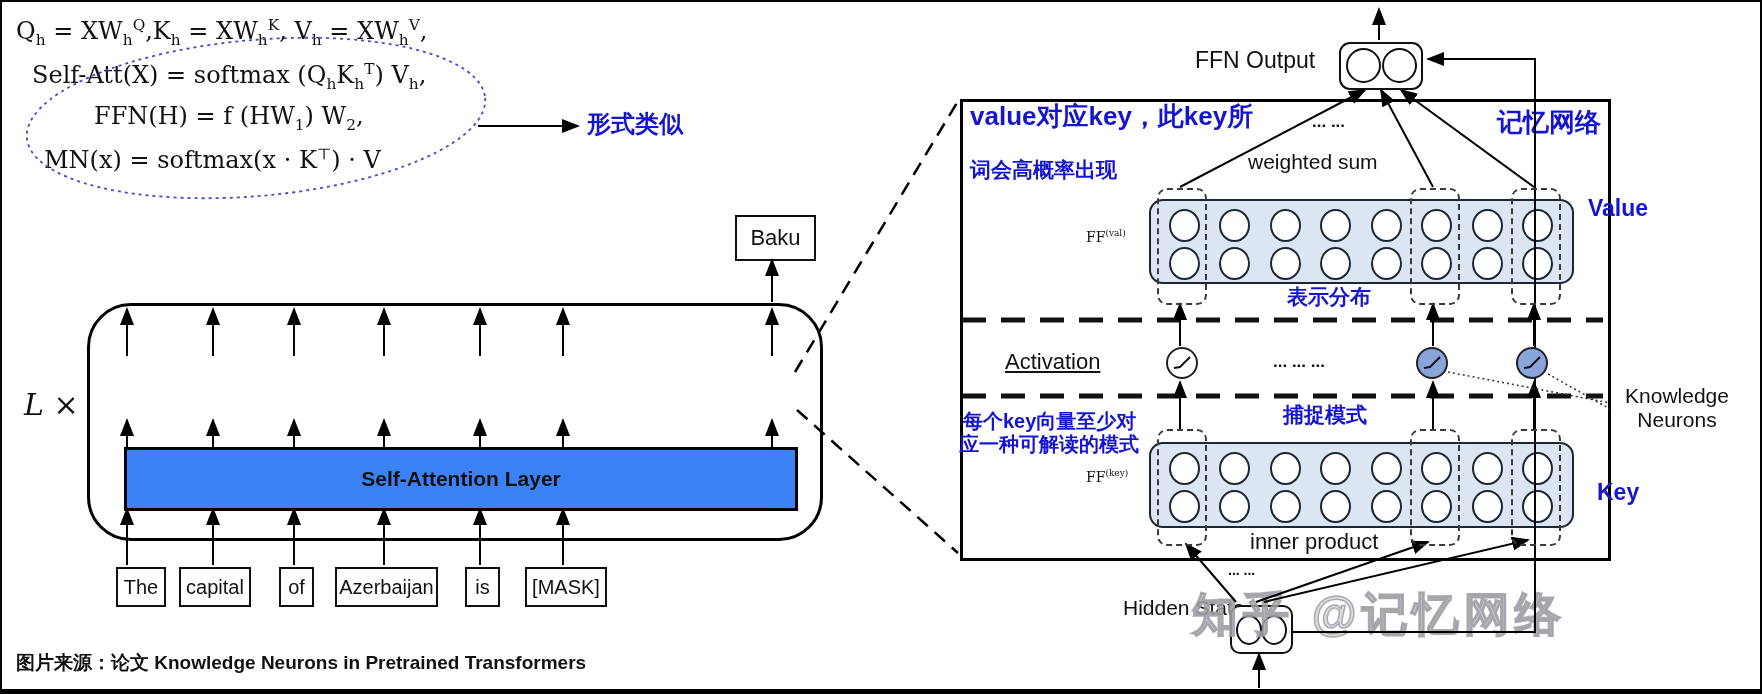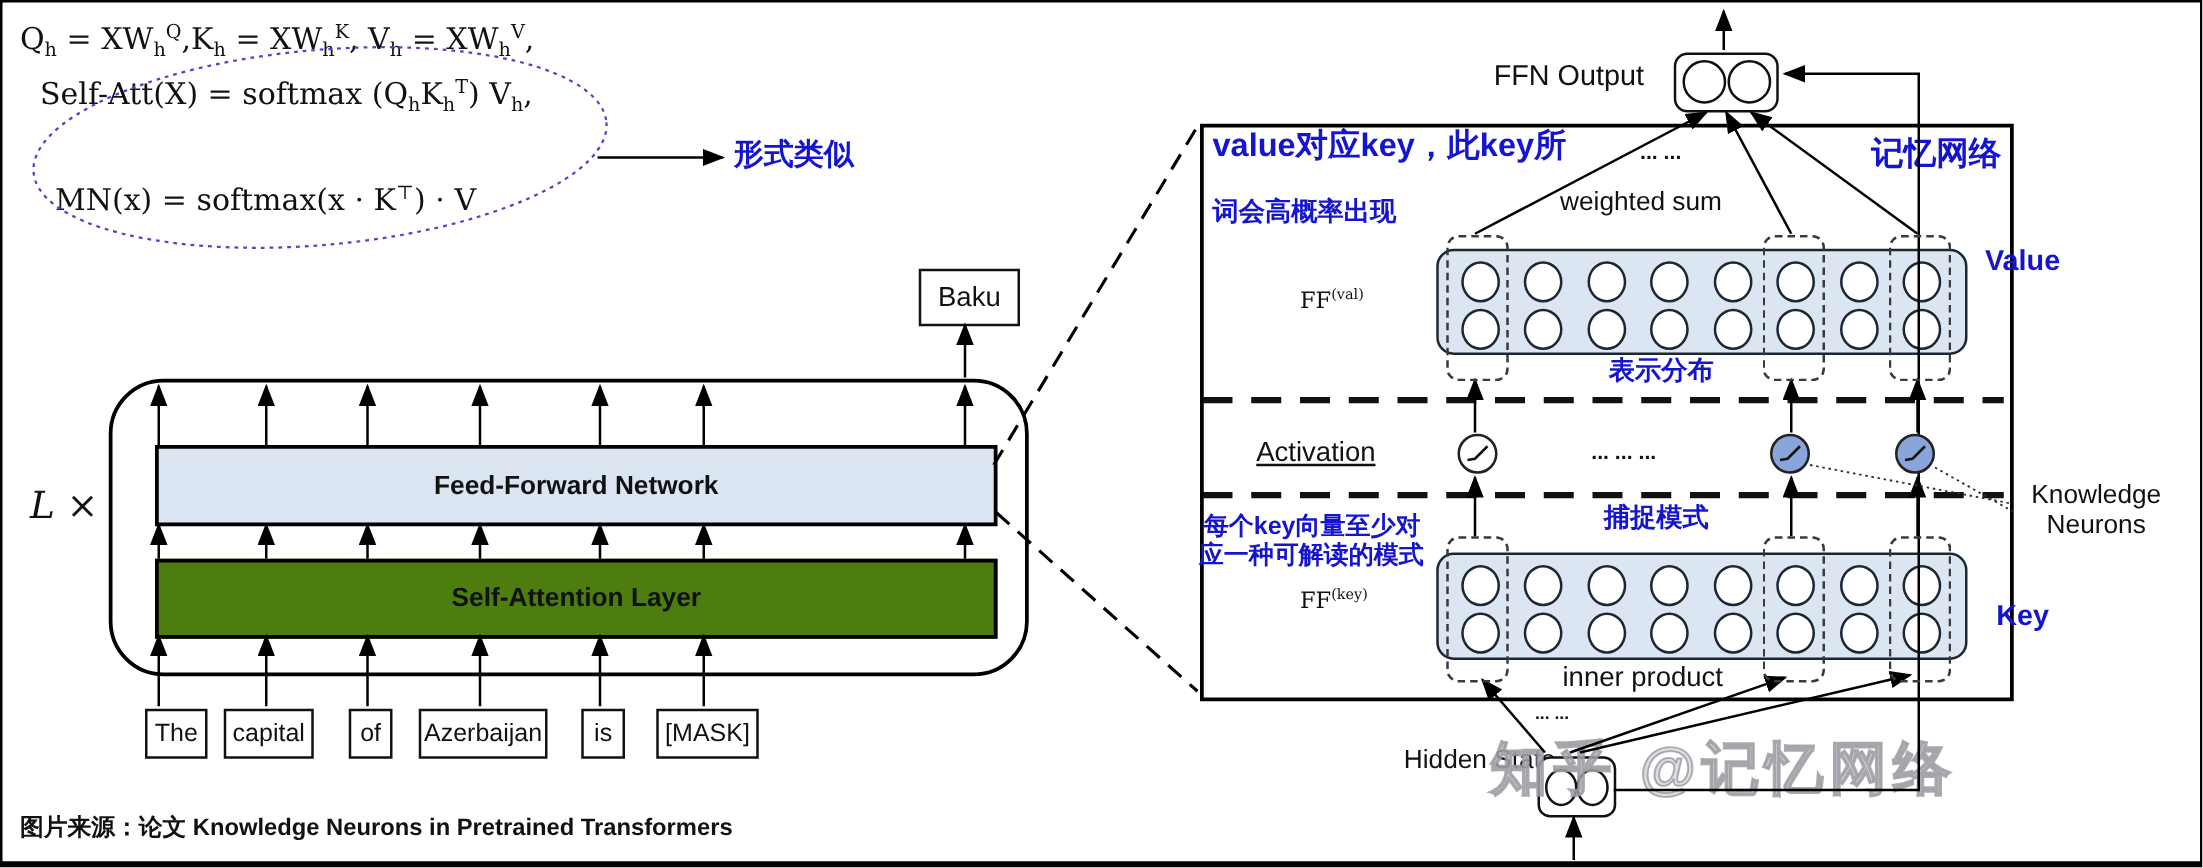--- a/index.html
+++ b/index.html
@@ -16,41 +16,39 @@
   .layer-box{position:absolute;left:122px;width:668px;height:59px;border:3px solid #000;
              display:flex;align-items:center;justify-content:center;font-weight:bold;font-size:21px;}
   .tok{position:absolute;border:2px solid #111;background:#fff;display:flex;align-items:center;
        justify-content:center;font-size:20px;}
   .mem-box{position:absolute;left:958px;top:97px;width:645px;height:456px;border:3px solid #000;background:transparent;}
   .neuron-box{position:absolute;left:1147px;width:421px;background:#dce6f2;border:2px solid #1c2733;border-radius:14px;}
   .neuron{position:absolute;width:27px;height:29px;background:#fff;border:2px solid #1c2733;border-radius:50%;}
   .dash-col{position:absolute;width:46px;height:113px;border:2px dashed #3a3a3a;border-radius:10px;}
   .pill{position:absolute;border:2px solid #111;border-radius:11px;background:#fff;}
   .pill .c{position:absolute;border:2px solid #111;border-radius:50%;background:#fff;}
-  .ffmath{position:absolute;font-family:"DejaVu Serif","Liberation Serif",serif;font-size:18px;white-space:nowrap;}
+  .ffmath{position:absolute;font-family:"DejaVu Serif","Liberation Serif",serif;font-size:14px;white-space:nowrap;margin-left:46px;}
   #watermark{position:absolute;left:1190px;top:582px;font-size:46px;font-weight:bold;letter-spacing:5px;
              color:rgba(190,193,198,0.55);-webkit-text-stroke:1.5px rgba(150,153,158,0.8);white-space:nowrap;}
   svg.overlay{position:absolute;left:0;top:0;pointer-events:none;}
 </style>
 </head>
 <body>
 
 <div id="stage">
 
   <div class="formula" style="left:14px;top:14px;">Q<sub>h</sub> = XW<sub>h</sub><sup>Q</sup>,K<sub>h</sub> = XW<sub>h</sub><sup>K</sup>, V<sub>h</sub> = XW<sub>h</sub><sup>V</sup>,</div>
   <div class="formula" style="left:30px;top:58px;">Self-Att(X) = softmax (Q<sub>h</sub>K<sub>h</sub><sup>T</sup>) V<sub>h</sub>,</div>
+  <div class="formula" style="left:92px;top:100px;">FFN(H) = f (HW<sub>1</sub>) W<sub>2</sub>,</div>
   <div class="formula" style="left:42px;top:143px;">MN(x) = softmax(x · K<sup>⊤</sup>) · V</div>
   <div class="lbl blue" style="left:585px;top:108px;font-size:24px;">形式类似</div>
 
   <div class="lbl serif" style="left:22px;top:386px;font-size:30px;font-style:italic;">L ×</div>
   <div class="round-container"></div>
-  <div class="layer-box" style="top:354px;background:#dbe5f1;">
-    <span>Feed-Forward Network</span>
-  </div>
-  <div class="layer-box" style="top:445px;height:58px;background:#4d7c0f;">
+  <div class="layer-box" style="top:445px;height:58px;background:#3b82f6;">
     <span>Self-Attention Layer</span>
   </div>
   <div class="tok" style="left:733px;top:213px;width:77px;height:42px;font-size:22px;">
     <span>Baku</span>
   </div>
   <div id="tokens">
       <div class="tok" style="left: 102px; top: 565px; width: 46px; height: 36px; margin-left: 12px;">The</div>
       <div class="tok" style="left: 177px; top: 565px; width: 68px; height: 36px;">capital</div>
       <div class="tok" style="left: 277px; top: 565px; width: 31px; height: 36px;">of</div>
       <div class="tok" style="left: 333px; top: 565px; width: 99px; height: 36px;">Azerbaijan</div>

